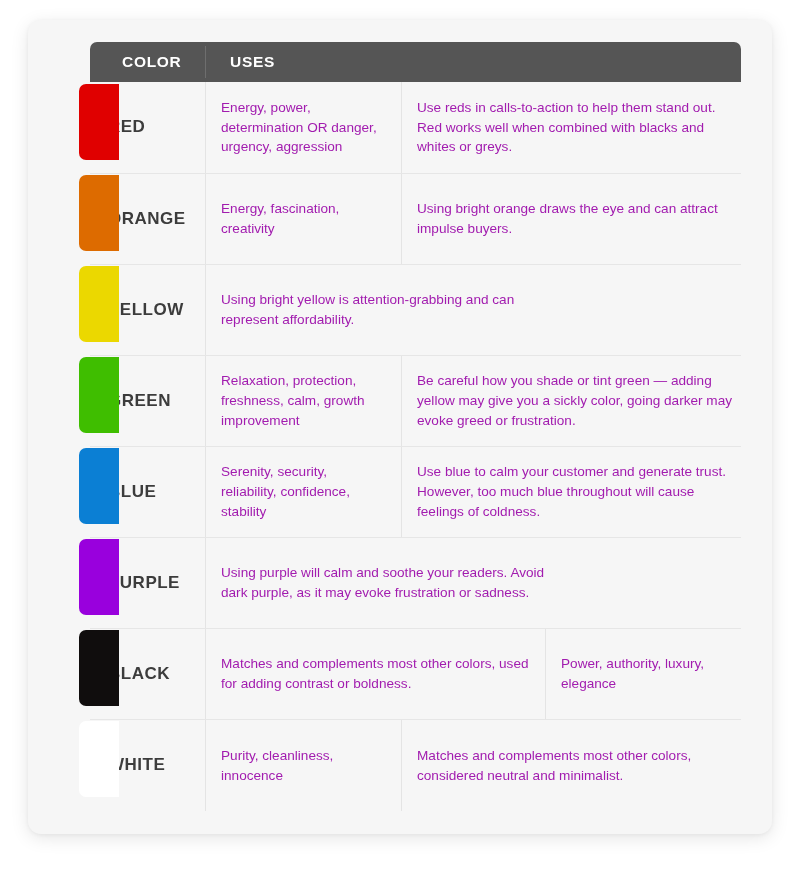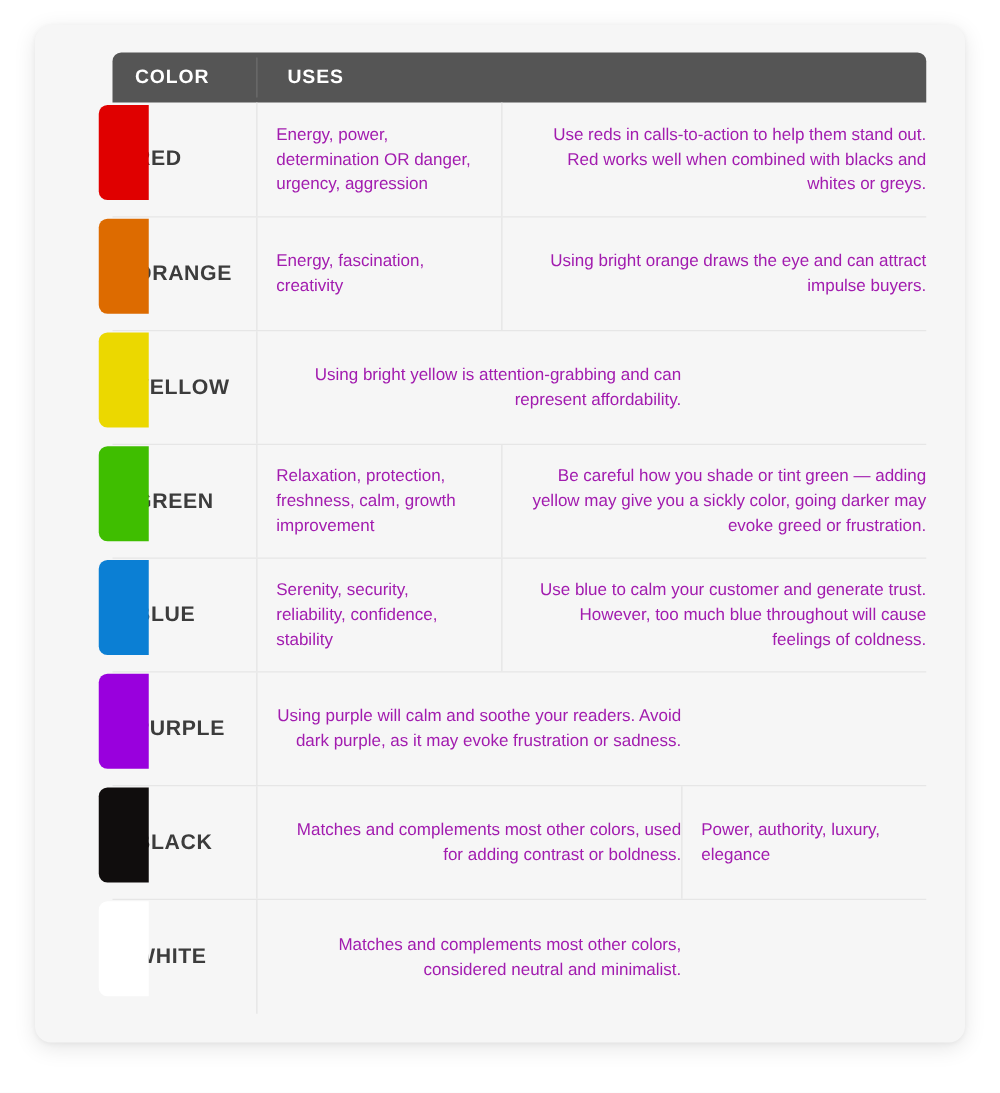--- a/index.html
+++ b/index.html
@@ -55,21 +55,21 @@
   .th {
     display: flex;
     align-items: center;
     color: #ffffff;
     font-size: 15.5px;
     font-weight: bold;
     letter-spacing: 0.7px;
     box-sizing: border-box;
     position: relative;
   }
-  .th.c-color   { width: 115px; padding-left: 18px; }
+  .th.c-color   { width: 115px; padding-left: 32px; }
   .th.c-meaning { width: 196px; padding-left: 16px; }
   .th.c-uses    { width: 340px; padding-left: 25px; }
   .th.c-meaning::before,
   .th.c-uses::before {
     content: "";
     position: absolute;
     left: 0; top: 4px; bottom: 4px;
     width: 1px;
     background: #6e6e6e;
   }
@@ -87,21 +87,21 @@
   .row.tall { height: 92px; }
 
   .cell {
     box-sizing: border-box;
     position: relative;
     display: flex;
     align-items: center;
   }
   .cell.c-color   { width: 115px; padding-left: 18px; }
   .cell.c-meaning { width: 196px; padding: 0 12px 0 16px; align-items: center; }
-  .cell.c-uses    { width: 340px; padding: 0 0 0 16px; align-items: center; text-align: right; }
+  .cell.c-uses    { width: 340px; padding: 0 0 0 16px; align-items: center; }
 
   .cell.c-meaning::before,
   .cell.c-uses::before {
     content: "";
     position: absolute;
     left: 0; top: 0; bottom: 0;
     width: 1px;
     background: #e4e4e4;
   }
 
@@ -228,20 +228,24 @@
           </div>
           <div class="cell c-meaning">
             <span class="body-text">Power, authority, luxury,
 elegance</span>
           </div>
         </div>
 
         <div class="row tall">
           <div class="cell c-color">
             <span class="color-name">WHITE</span>
+          </div>
+          <div class="cell c-meaning">
+            <span class="body-text">Purity, cleanliness,
+innocence</span>
           </div>
           <div class="cell c-uses">
             <span class="body-text">Matches and complements most other colors, considered neutral and minimalist.</span>
           </div>
         </div>
 
       </div>
     </div>
 
     <div class="swatch" style="top: 64px; height: 76px; background: rgb(224, 0, 0);"></div>

